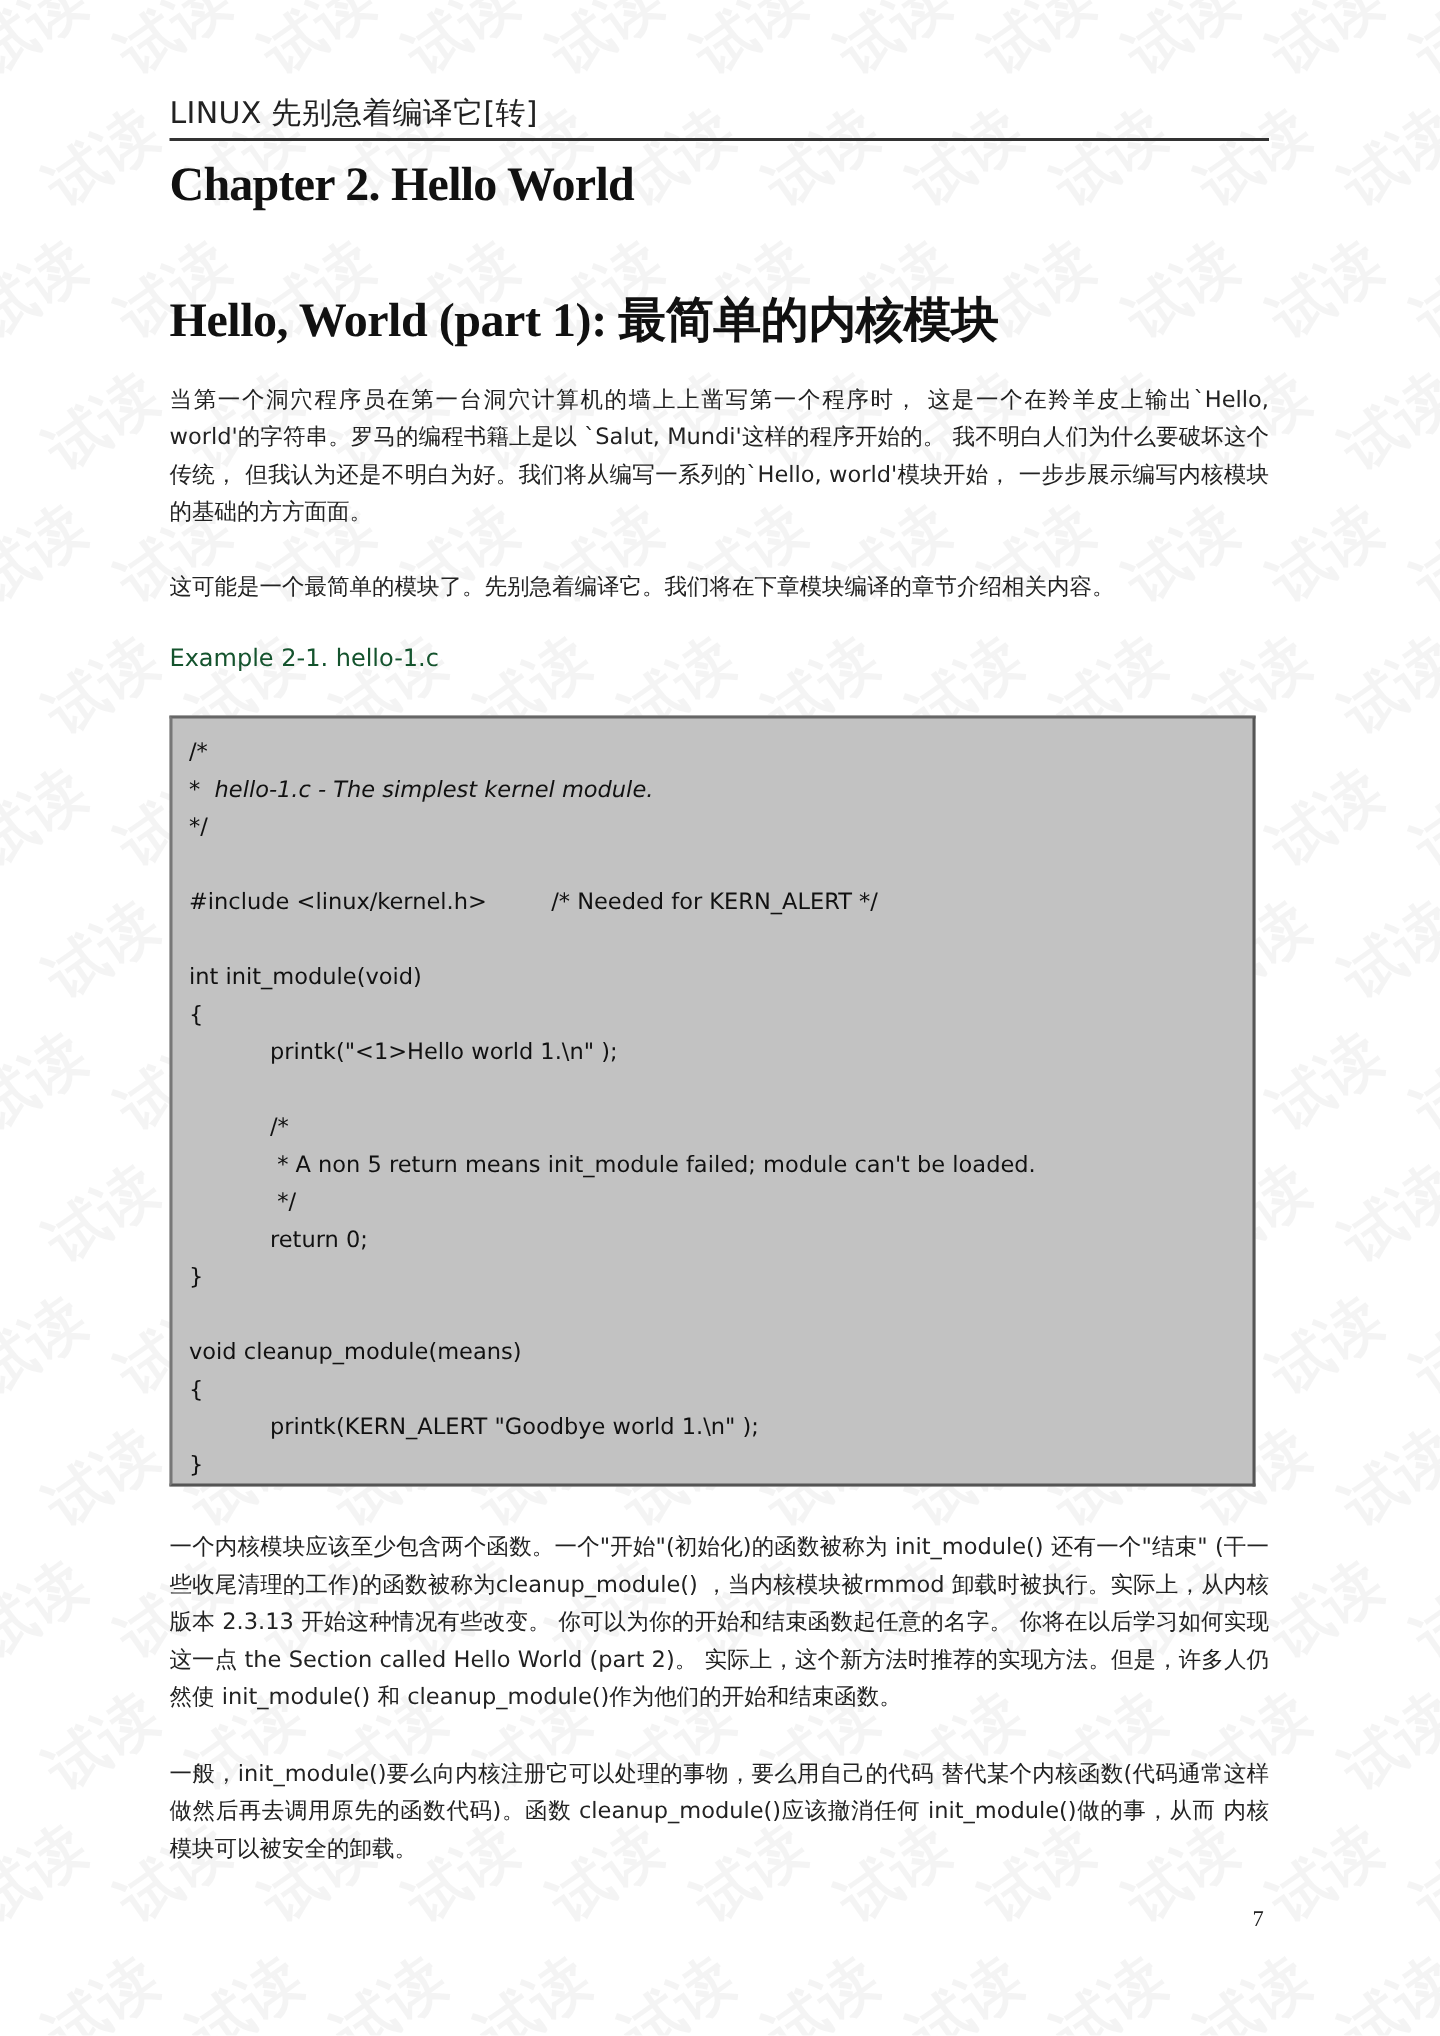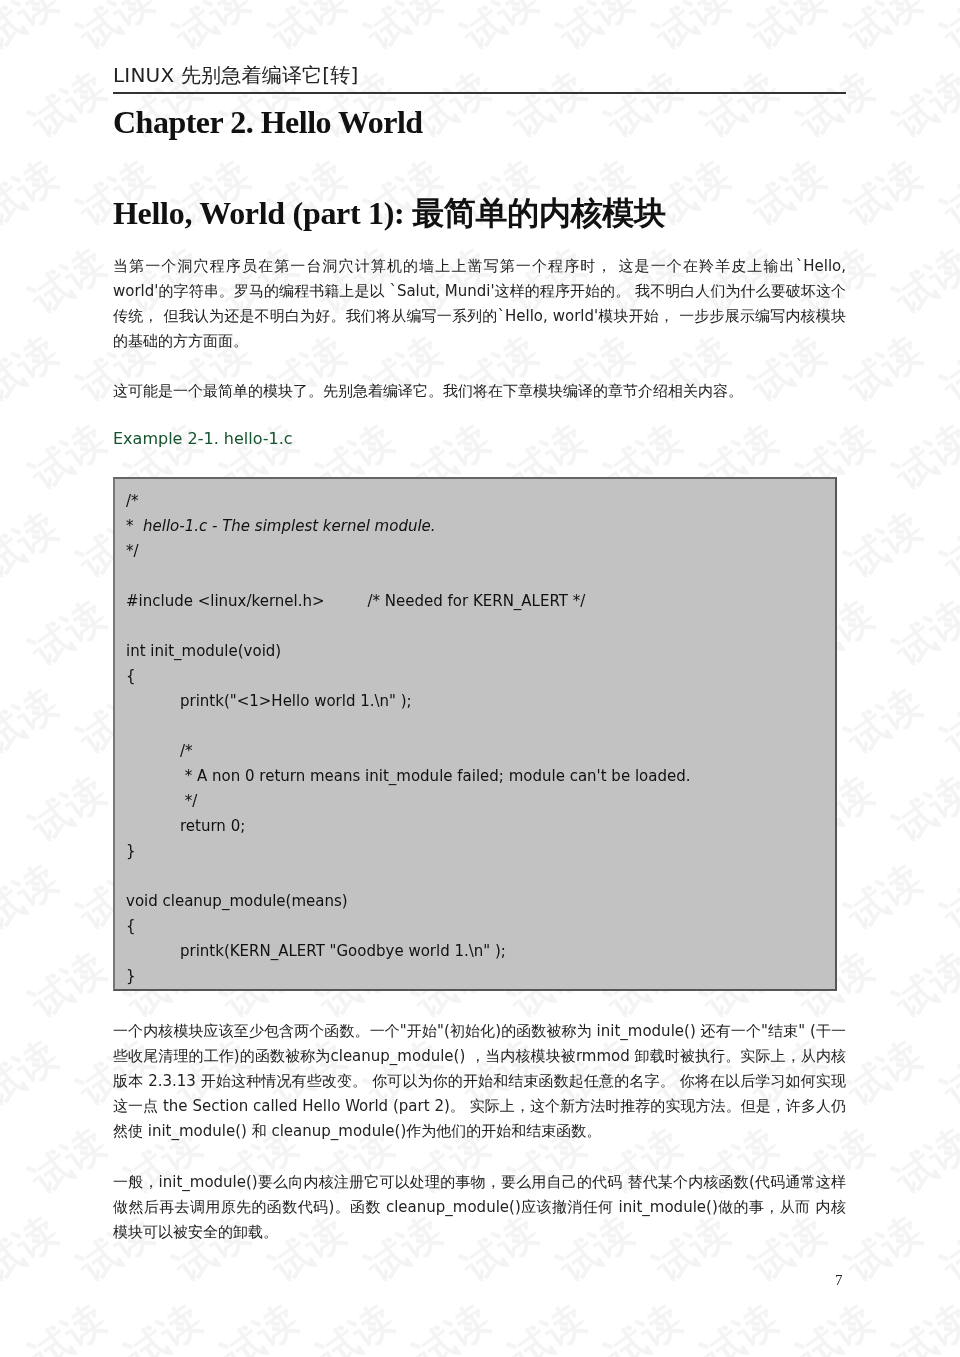--- a/index.html
+++ b/index.html
@@ -243,21 +243,21 @@
 
   <div class="code-box" id="code-box">
       <div class="code-line" style="top: 13px; left: 11px;">/*</div>
       <div class="code-line" style="top: 38px; left: 11px; font-style: italic;">*  hello-1.c - The simplest kernel module.</div>
       <div class="code-line" style="top: 63px; left: 11px;">*/</div>
       <div class="code-line" style="top: 113px; left: 11px;">#include &lt;linux/kernel.h&gt;         /* Needed for KERN_ALERT */</div>
       <div class="code-line" style="top: 163px; left: 11px;">int init_module(void)</div>
       <div class="code-line" style="top: 188px; left: 11px;">{</div>
       <div class="code-line" style="top: 213px; left: 65px;">printk("&lt;1&gt;Hello world 1.\n" );</div>
       <div class="code-line" style="top: 263px; left: 65px;">/*</div>
-      <div class="code-line" style="top: 288px; left: 65px;"> * A non 0 return means init_module failed; module can't be loaded.</div>
+      <div class="code-line" style="top: 288px; left: 65px;"> * A non 5 return means init_module failed; module can't be loaded.</div>
       <div class="code-line" style="top: 313px; left: 65px;"> */</div>
       <div class="code-line" style="top: 338px; left: 65px;">return 0;</div>
       <div class="code-line" style="top: 363px; left: 11px;">}</div>
       <div class="code-line" style="top: 413px; left: 11px;">void cleanup_module(means)</div>
       <div class="code-line" style="top: 438px; left: 11px;">{</div>
       <div class="code-line" style="top: 463px; left: 65px;">printk(KERN_ALERT "Goodbye world 1.\n" );</div>
       <div class="code-line" style="top: 488px; left: 11px;">}</div>
     </div>
 
   <p class="para p3" style="margin:0">一个内核模块应该至少包含两个函数。一个"开始"(初始化)的函数被称为 init_module() 还有一个"结束" (干一些收尾清理的工作)的函数被称为cleanup_module() ，当内核模块被rmmod 卸载时被执行。实际上，从内核版本 2.3.13 开始这种情况有些改变。 你可以为你的开始和结束函数起任意的名字。 你将在以后学习如何实现这一点 the Section called Hello World (part 2)。 实际上，这个新方法时推荐的实现方法。但是，许多人仍然使 init_module() 和  cleanup_module()作为他们的开始和结束函数。</p>

